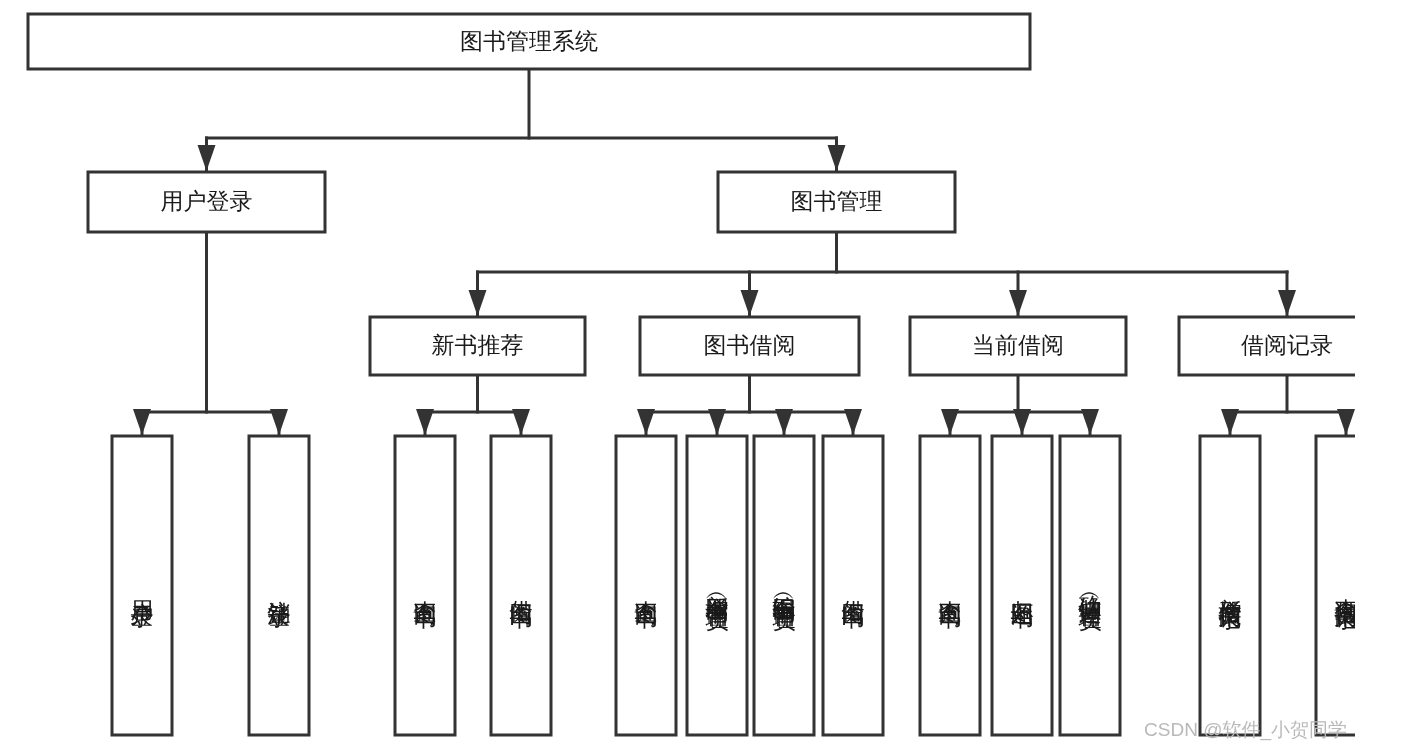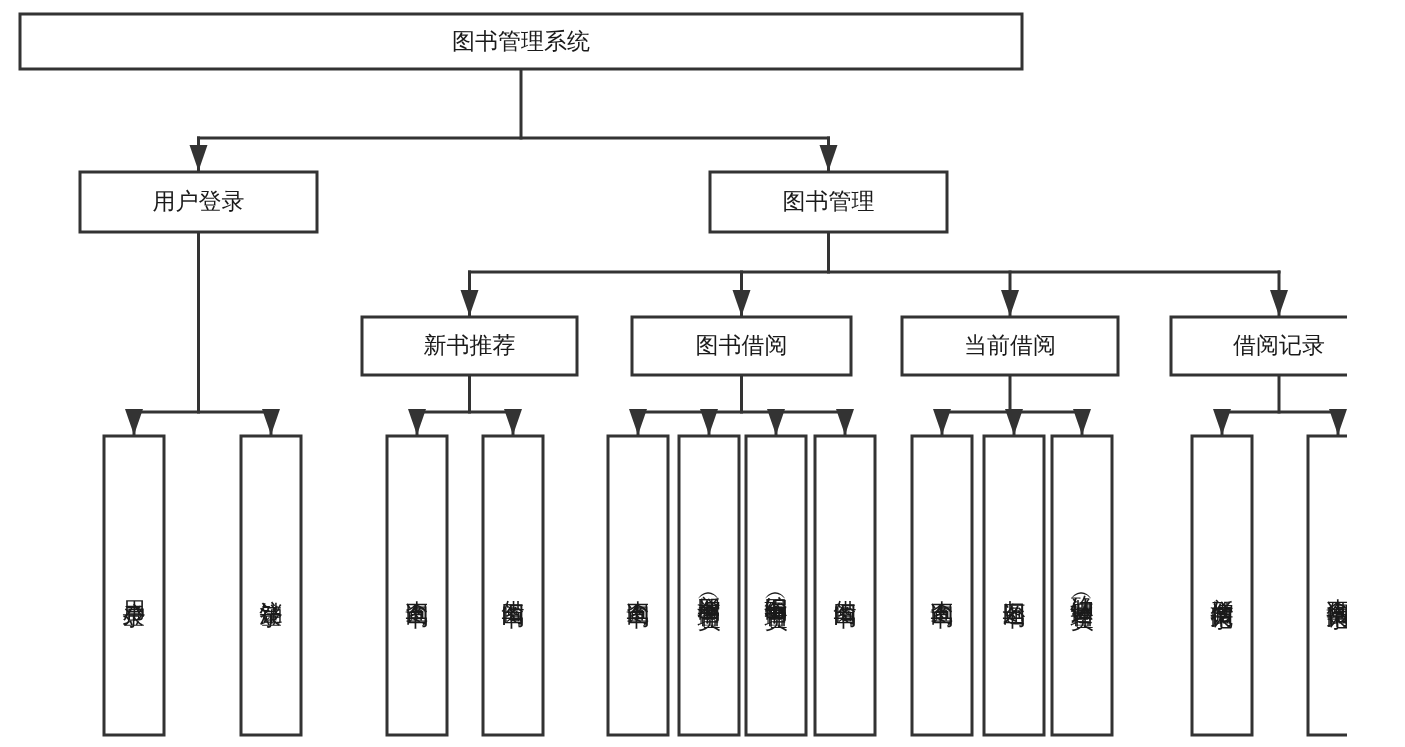--- a/index.html
+++ b/index.html
@@ -7,20 +7,21 @@
     padding: 0;
     background: #ffffff;
   }
   #stage {
     position: relative;
     width: 1347px;
     height: 747px;
     background: #ffffff;
     overflow: hidden;
     font-family: "Liberation Sans", "DejaVu Sans", sans-serif;
+    margin-left: 8px;
   }
   svg.diagram {
     position: absolute;
     left: 0;
     top: 0;
     width: 1405px;
     height: 747px;
     display: block;
   }
   .node-rect {
@@ -237,14 +238,15 @@
         <span>确认归还（管理员）</span>
       </div>
       <div class="leaf-label" style="left: 1192px; top: 436px; width: 60px; height: 299px;">
         <span>新增借阅记录</span>
       </div>
       <div class="leaf-label" style="left: 1308px; top: 436px; width: 60px; height: 299px;">
         <span>查询借阅记录</span>
       </div>
     </div>
 
+  <div class="watermark">CSDN @软件_小贺同学</div>
 
 </div>
 
 </body></html>

